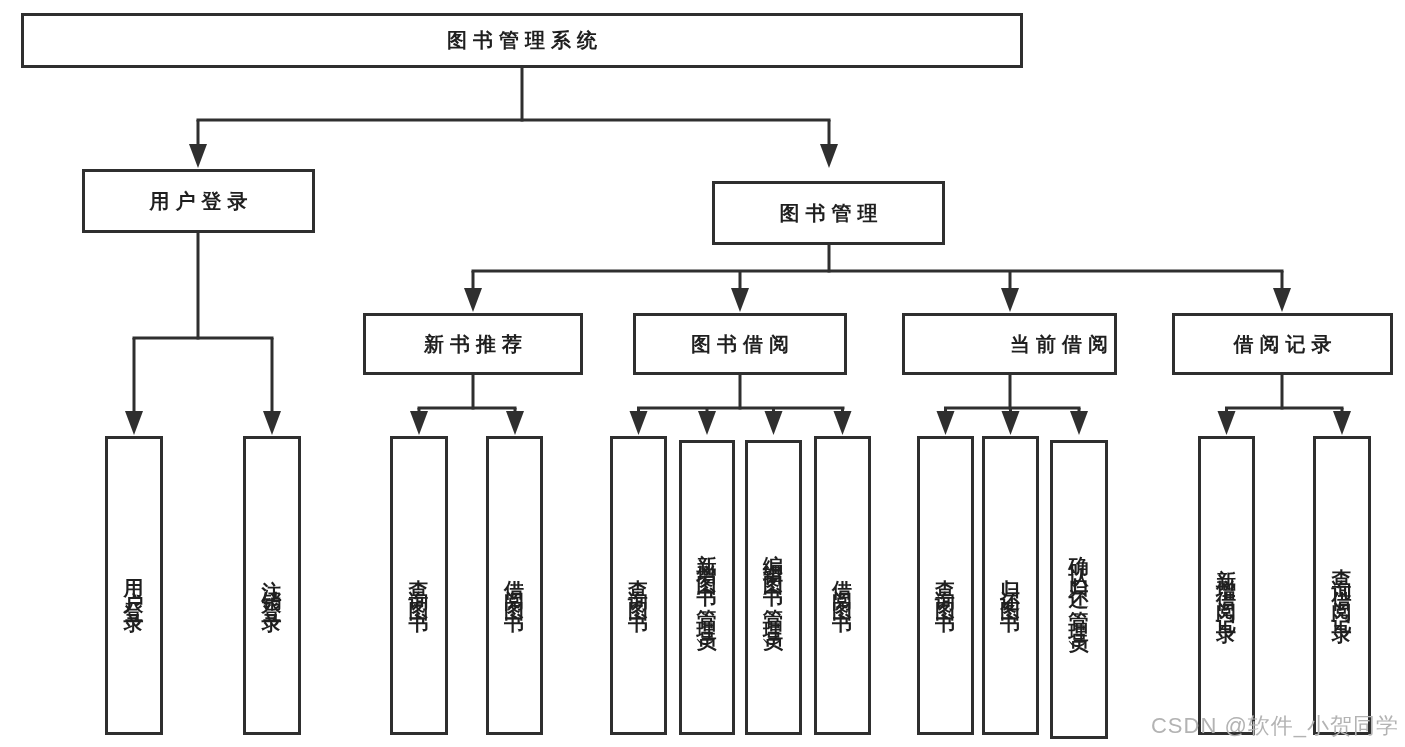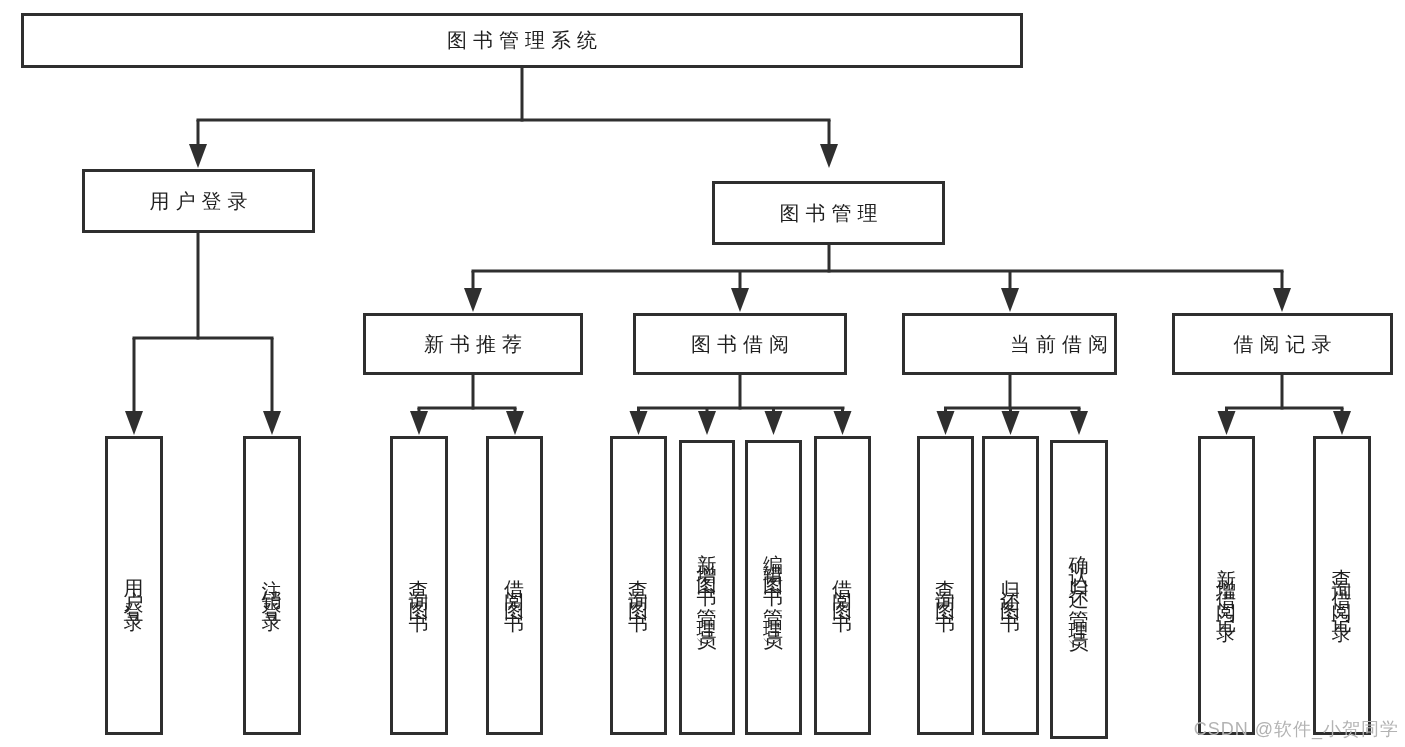--- a/index.html
+++ b/index.html
@@ -18,39 +18,40 @@
   .node {
     position:absolute;
     box-sizing:border-box;
     background:#ffffff;
     border:3px solid #2f2f2f;
     display:flex;
     align-items:center;
     justify-content:center;
     color:#1f1f1f;
     z-index:2;
+    font-weight:bold;
   }
   .node.h span {
     font-size:20px;
     letter-spacing:6px;
     text-indent:6px;
     white-space:nowrap;
   }
   .node.v span {
     writing-mode:vertical-rl;
     text-orientation:mixed;
     font-size:20px;
     letter-spacing:11px;
     line-height:1;
     white-space:nowrap;
   }
   #watermark {
     position:absolute;
     right:6px; bottom:6px;
-    font-size:18px;
+    font-size:22px;
     color:#b3b3b3;
     letter-spacing:1px;
     z-index:5;
     white-space:nowrap;
   }
 </style>
 </head>
 <body>
 
 <div id="stage">

